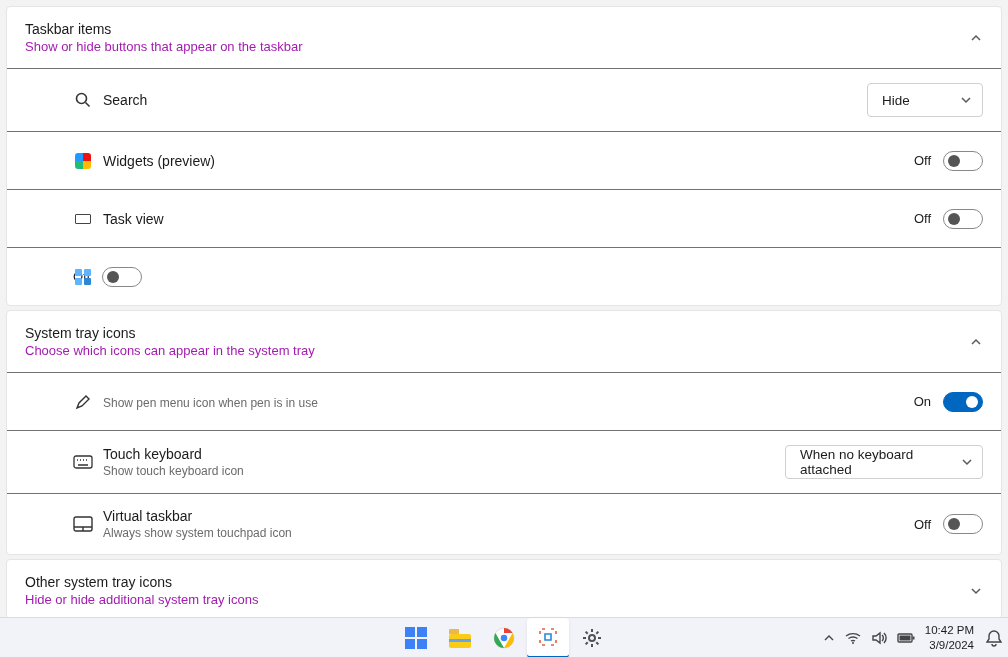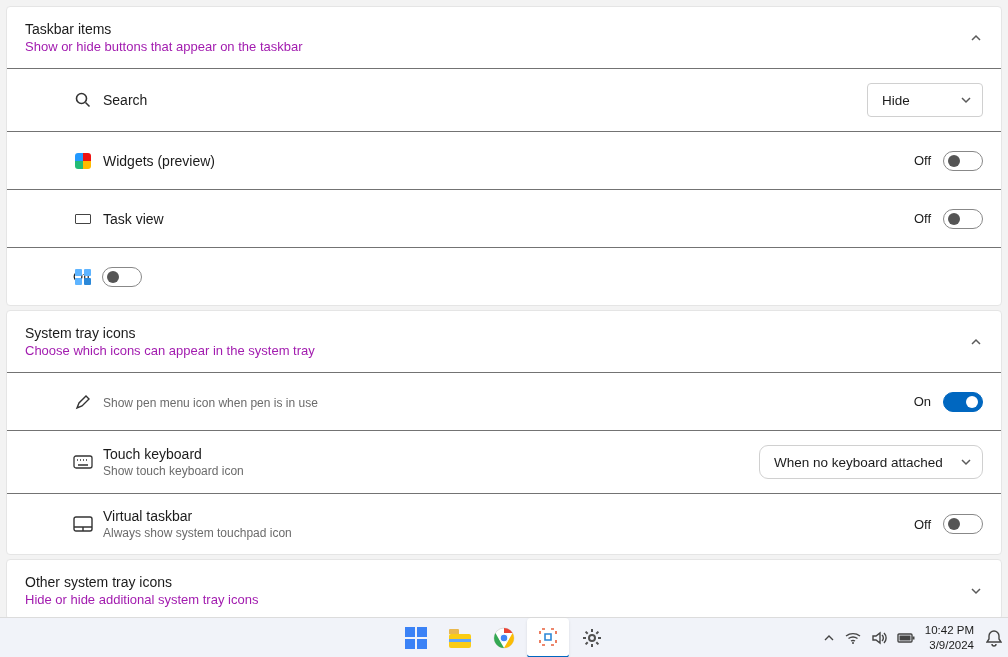--- a/index.html
+++ b/index.html
@@ -52,21 +52,21 @@
 .toggle.on { background: #0067c0; border-color: #0067c0; }
 .toggle.on::after { left: auto; right: 4px; background: #fff; }
 .select {
   border: 1px solid #d0d0d0; background: #fff;
   border-radius: 4px; height: 34px;
   display: flex; align-items: center; justify-content: space-between;
   padding: 0 10px 0 14px; font-size: 13.5px; color: #1b1b1b;
   cursor: pointer;
 }
 .select.small { width: 116px; }
-.select.large { width: 224px; border-radius: 9px; }
+.select.large { width: 198px; }
 .select svg { stroke: #5a5a5a; stroke-width: 1.5; fill: none; }
 
 
 .taskbar {
   position: absolute; bottom: 0; left: 0; right: 0;
   height: 40px; background: #f1f3f9; border-top: 1px solid #dcdcdc;
   display: flex; align-items: center;
 }
 .task-center {
   position: absolute; left: 50%; transform: translateX(-50%);

